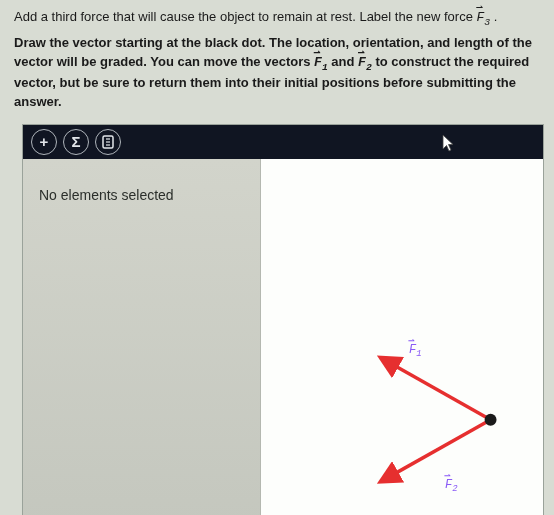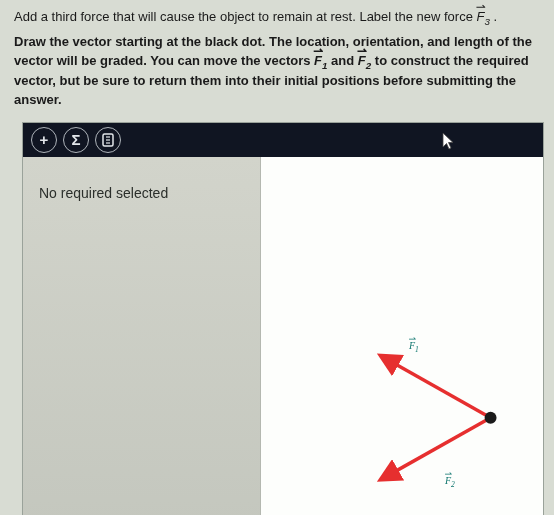--- a/index.html
+++ b/index.html
@@ -11,21 +11,21 @@
       font-size: 13px;
       color: #1a1a1a;
       overflow: hidden;
       position: relative;
     }
     .instructions {
       padding: 8px 14px 6px 14px;
       line-height: 1.45;
     }
     .instructions p { margin-bottom: 4px; }
-    .ivec { font-style: italic; }
+    .ivec { font-style: italic; font-family: Liberation Mono, monospace; }
     .ivec .arrow { position: relative; display: inline-block; }
     .ivec .arrow::before {
       content: "⇀";
       position: absolute;
       top: -0.72em;
       left: -0.06em;
       font-style: normal;
       font-size: 0.92em;
     }
     .sub { font-size: 0.75em; vertical-align: sub; }
@@ -81,22 +81,22 @@
     }
     .canvas {
       flex: 1;
       background: #fdfefc;
       position: relative;
     }
     .vec-label {
       position: absolute;
       font-family: Georgia, 'Times New Roman', serif;
       font-style: italic;
-      color: #0f766e;
-      font-size: 10px;
+      color: #8b5cf6;
+      font-size: 12px;
     }
     .vec-label .arrow::before { top: -0.78em; }
   </style>
 </head>
 <body>
 
 <div class="instructions">
   <p>
     <span>Add a third force that will cause the object to remain at rest. Label the new force </span>
     <span class="ivec"><span class="arrow">F</span><span class="sub">3</span></span>
@@ -131,21 +131,21 @@
     </div>
     <div class="cursor-pointer">
       <svg width="16" height="20" viewBox="0 0 16 20">
         <path d="M2 2 L2 16 L5.5 12.5 L8 18 L10 17 L7.5 11.5 L12 11.5 Z" fill="#ffffff" stroke="#444" stroke-width="0.8"></path>
       </svg>
     </div>
   </div>
 
   <div class="workspace">
     <div class="side-panel">
-      <div>No required selected</div>
+      <div>No elements selected</div>
     </div>
     <div class="canvas">
       <svg width="100%" height="100%" viewBox="0 0 282 400">
         <defs>
           <marker id="ah" viewBox="0 0 10 10" refX="8" refY="5" markerWidth="7" markerHeight="7" orient="auto-start-reverse">
             <path d="M 0 0 L 10 5 L 0 10 z" fill="#e62f2f"></path>
           </marker>
         </defs>
         <line x1="230" y1="262" x2="120" y2="200" stroke="#e62f2f" stroke-width="3.5" marker-end="url(#ah)"></line>
         <line x1="230" y1="262" x2="120" y2="324" stroke="#e62f2f" stroke-width="3.5" marker-end="url(#ah)"></line>

